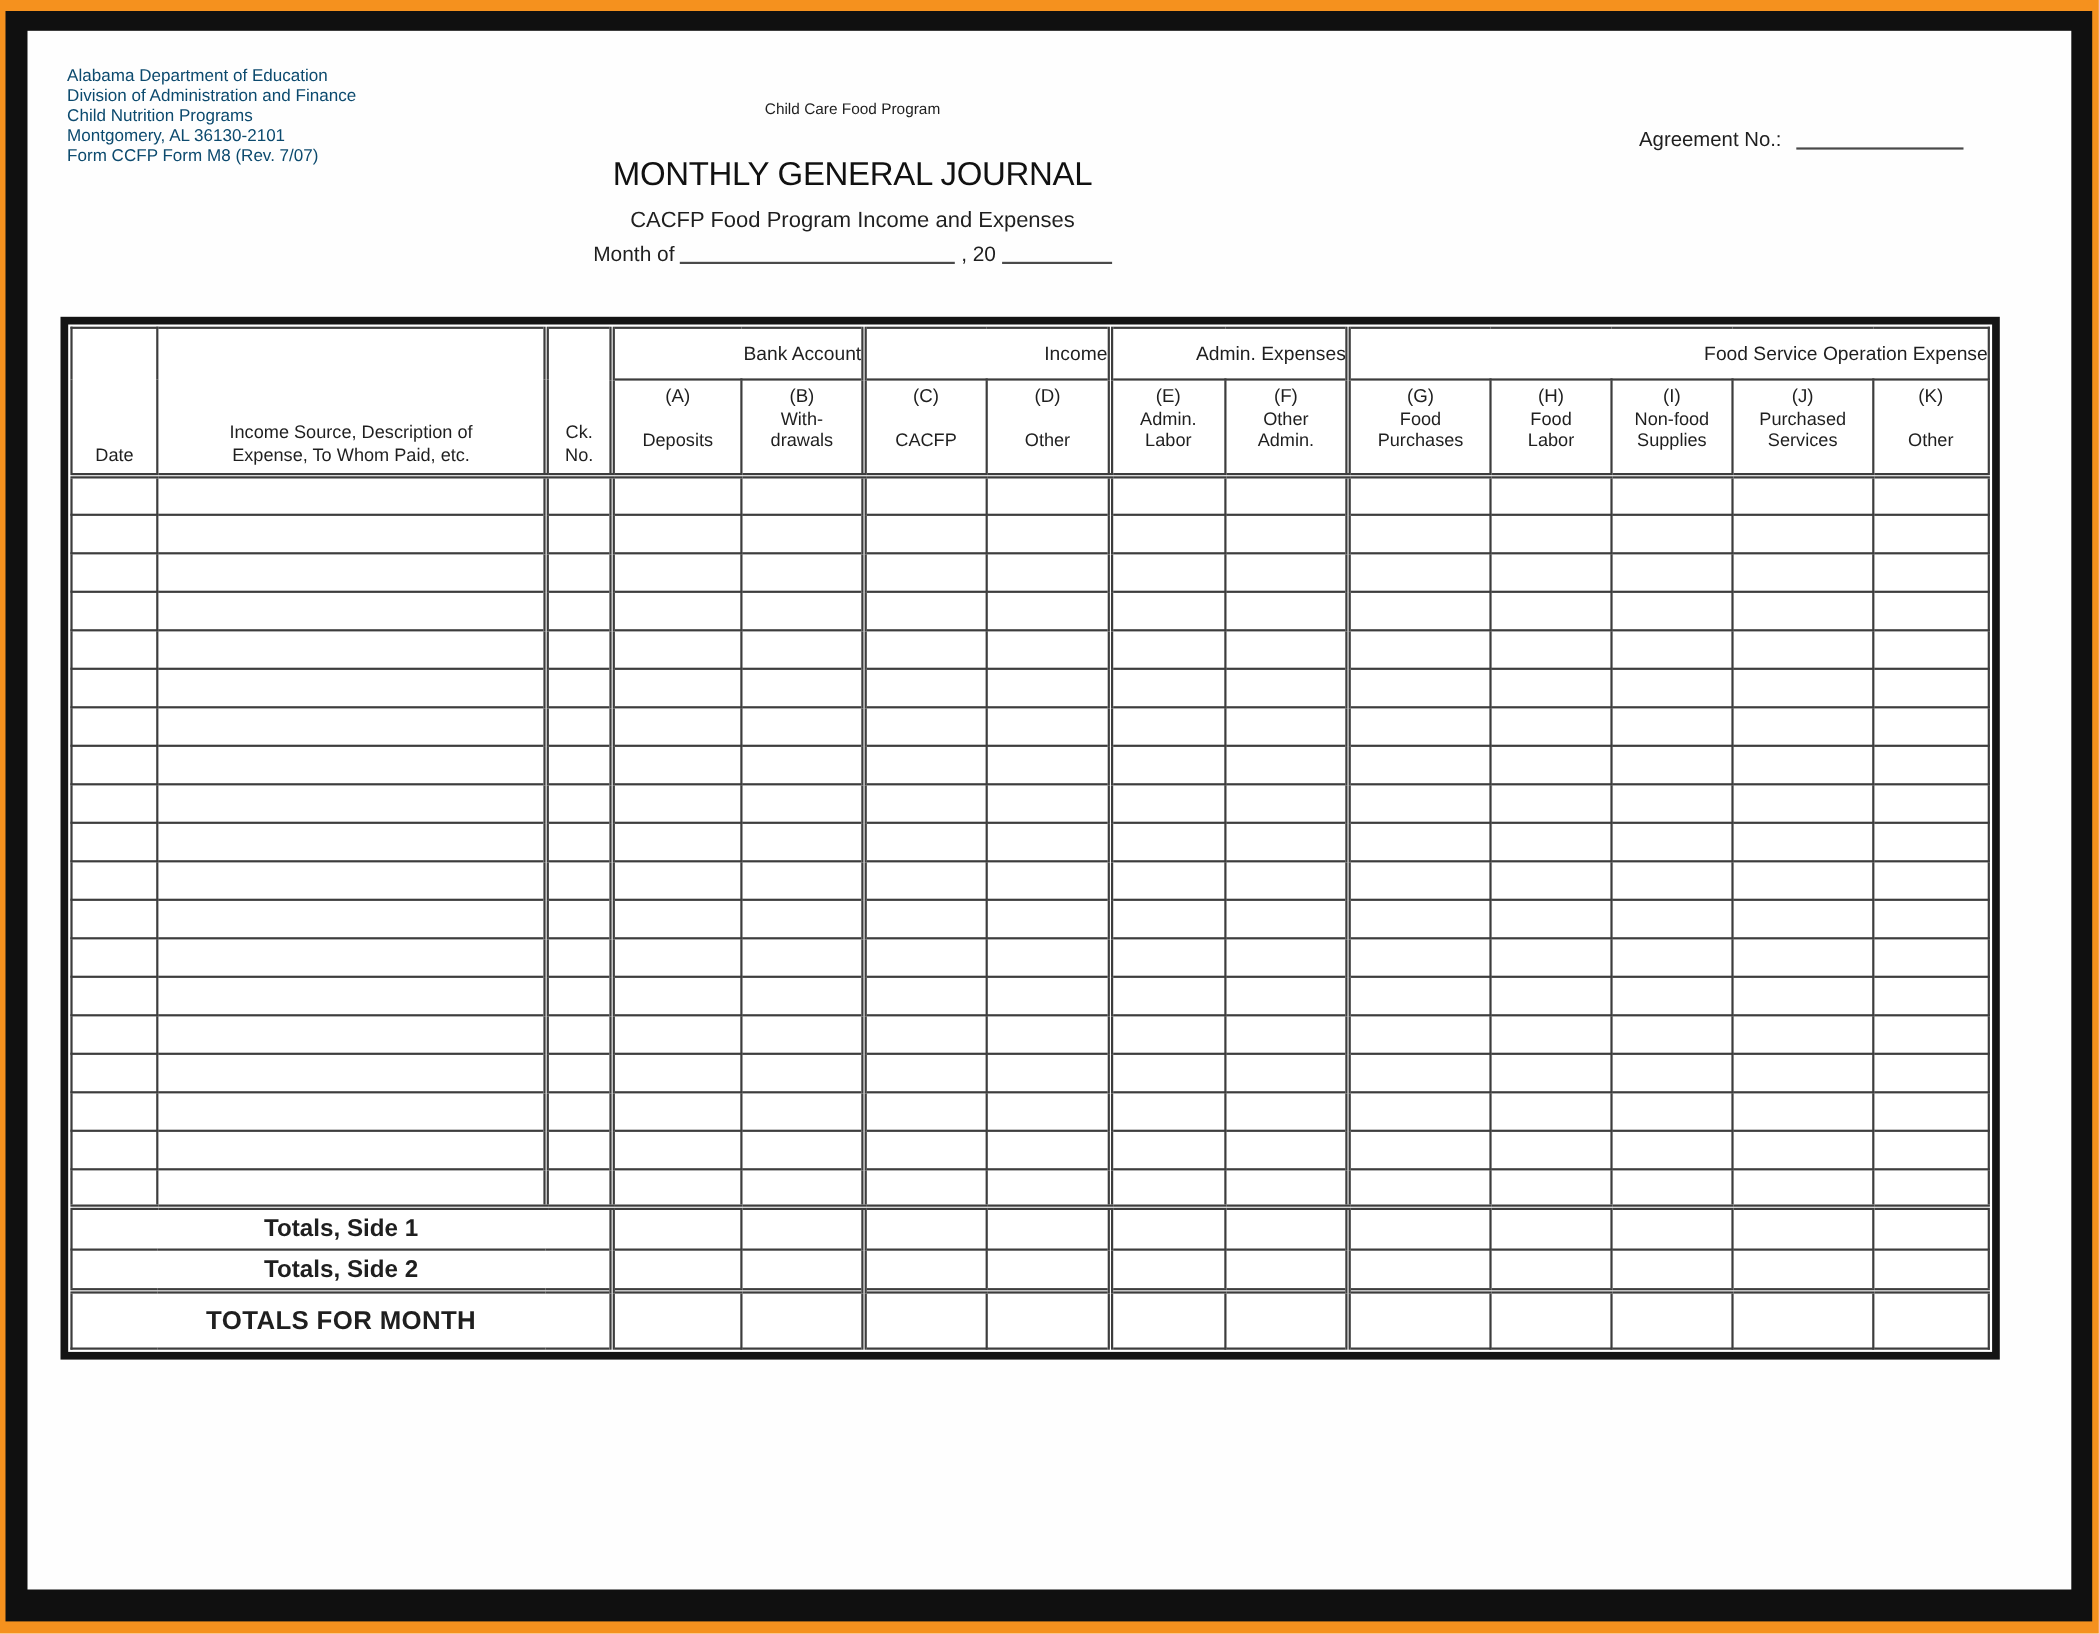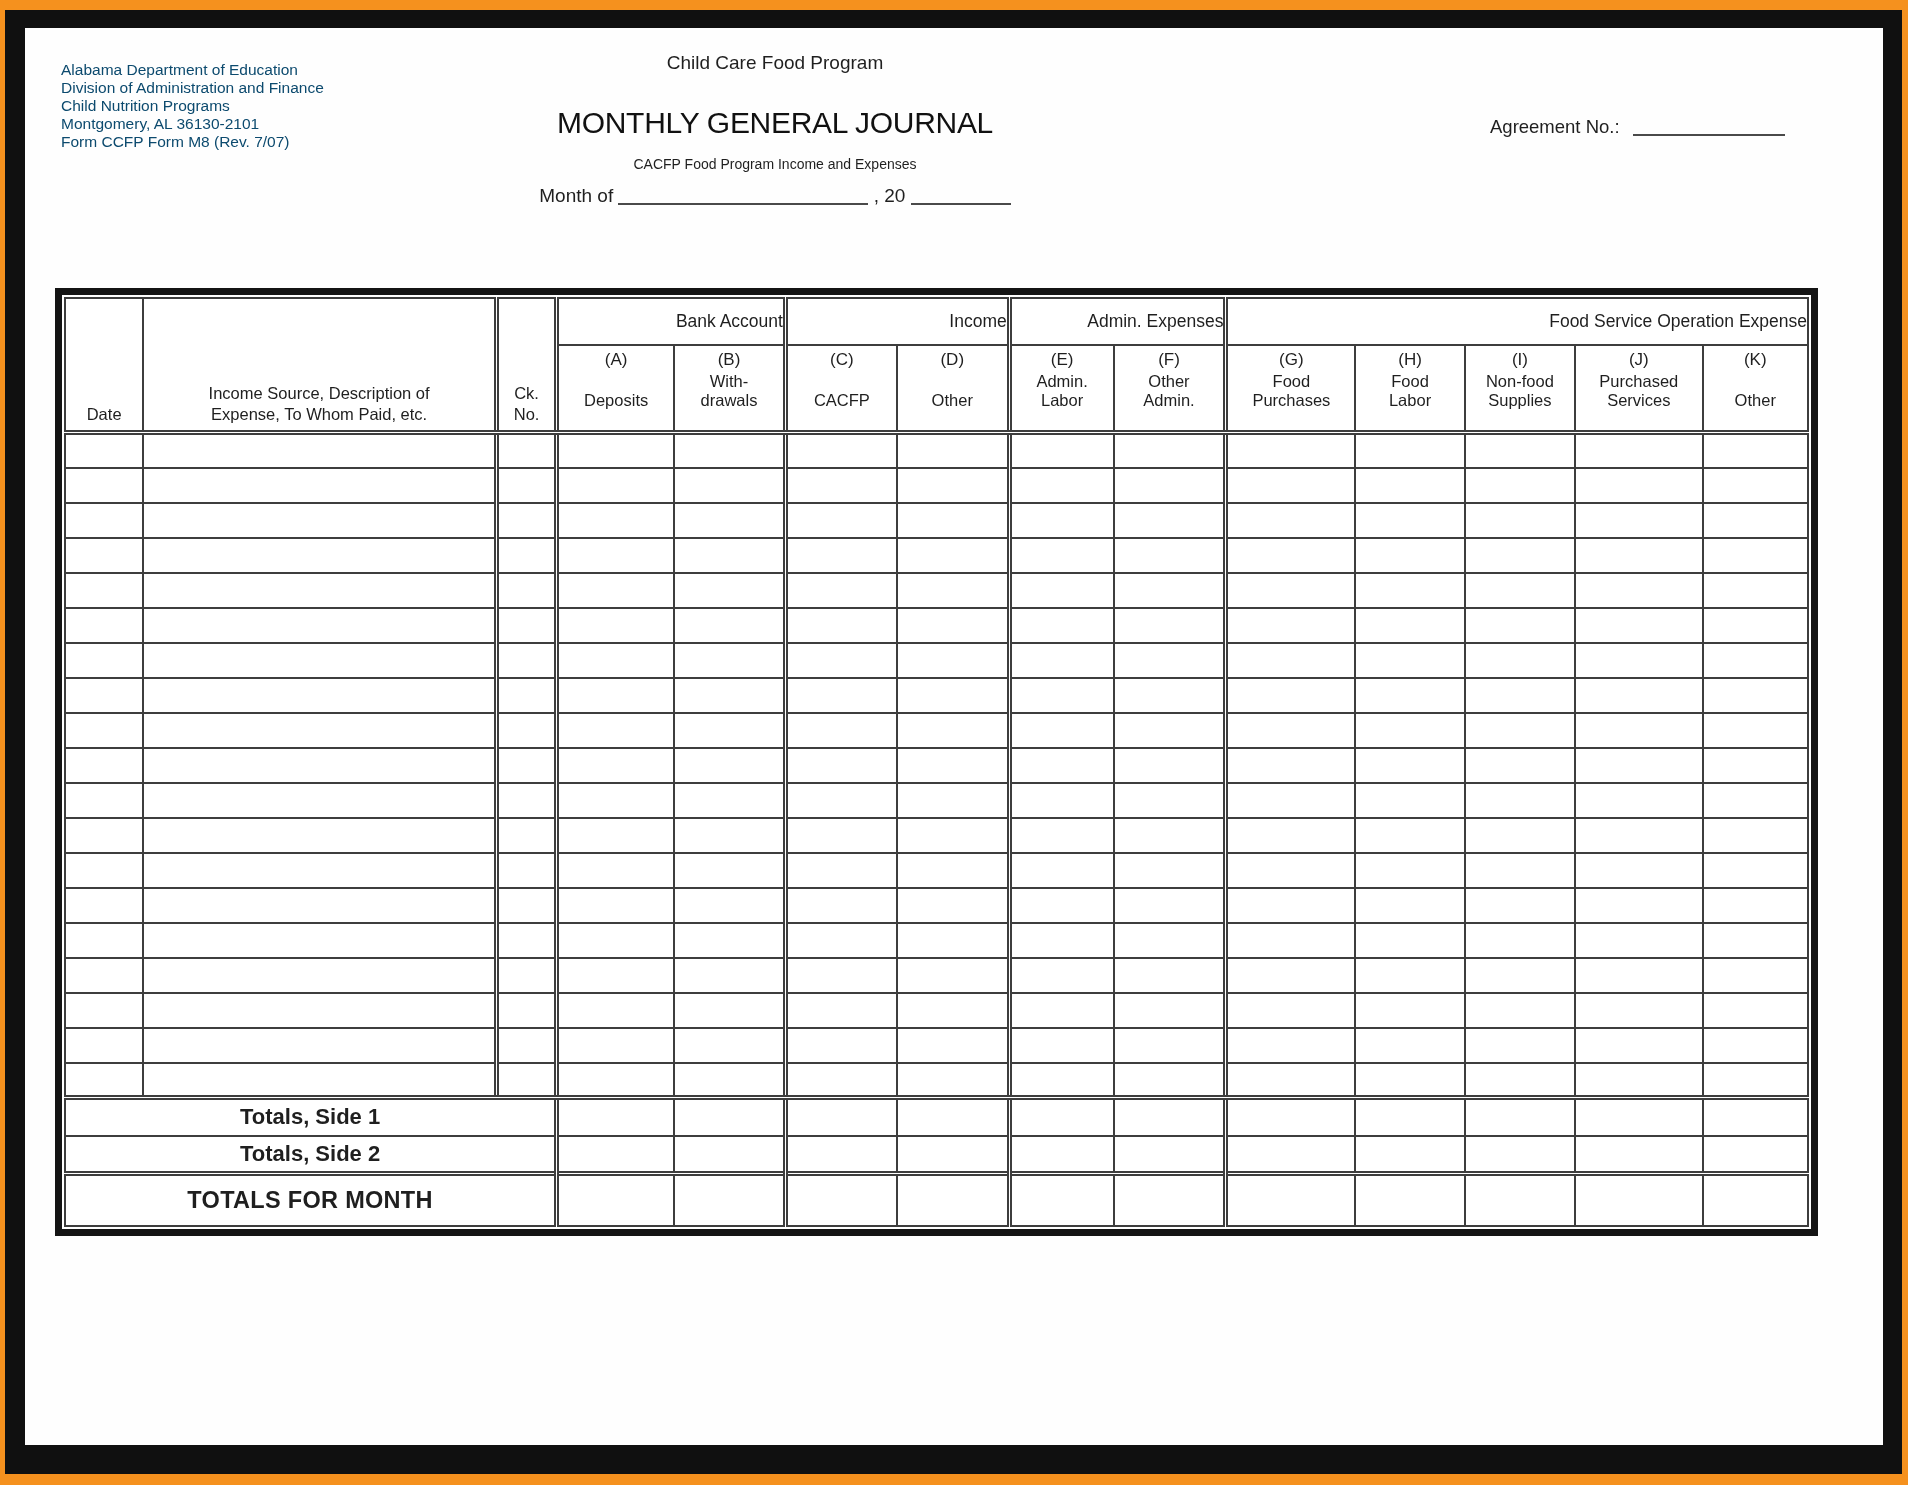--- a/index.html
+++ b/index.html
@@ -4,23 +4,23 @@
 <style>
   html,body{margin:0;padding:0;}
   body{width:1908px;height:1485px;font-family:"Liberation Sans","DejaVu Sans",sans-serif;color:#1f1f1f;}
   .canvas{position:relative;width:1908px;height:1485px;background:#f5911e;overflow:hidden;}
   .black-frame{position:absolute;left:5px;top:10px;right:6px;bottom:11px;background:#101010;}
   .page{position:absolute;left:20px;top:18px;right:19px;bottom:29px;background:#fefefe;}
 
   
   .agency{position:absolute;left:36px;top:33px;font-size:15.5px;line-height:18px;color:#0c4a6e;white-space:pre-line;}
   .center-head{position:absolute;left:350px;top:0;width:800px;text-align:center;}
-  .program{padding-top:24px;font-size:19px;line-height:22px;}
+  .program{padding-top:60px;font-size:14px;line-height:22px;}
   .title{margin-top:32px;font-size:30px;line-height:34px;font-weight:normal;letter-spacing:-0.3px;color:#111;}
-  .subtitle{margin-top:13px;font-size:14px;line-height:22px;}
+  .subtitle{margin-top:13px;font-size:20px;line-height:22px;}
   .month-line{margin-top:9px;font-size:19px;line-height:24px;}
   .agreement{position:absolute;left:1465px;top:88px;font-size:18.5px;}
   .blank{display:inline-block;border-bottom:2px solid #4a4a4a;vertical-align:-3px;}
   .blank-month{width:250px;}
   .blank-year{width:100px;}
   .blank-agreement{width:152px;margin-left:8px;}
 
   
   .table-wrap{position:absolute;left:30px;top:260px;width:1763px;border:7px solid #141414;padding:2px;box-sizing:border-box;background:#fff;}
   table{border-collapse:collapse;width:100%;table-layout:fixed;border:2px solid #3d3d3d;}

